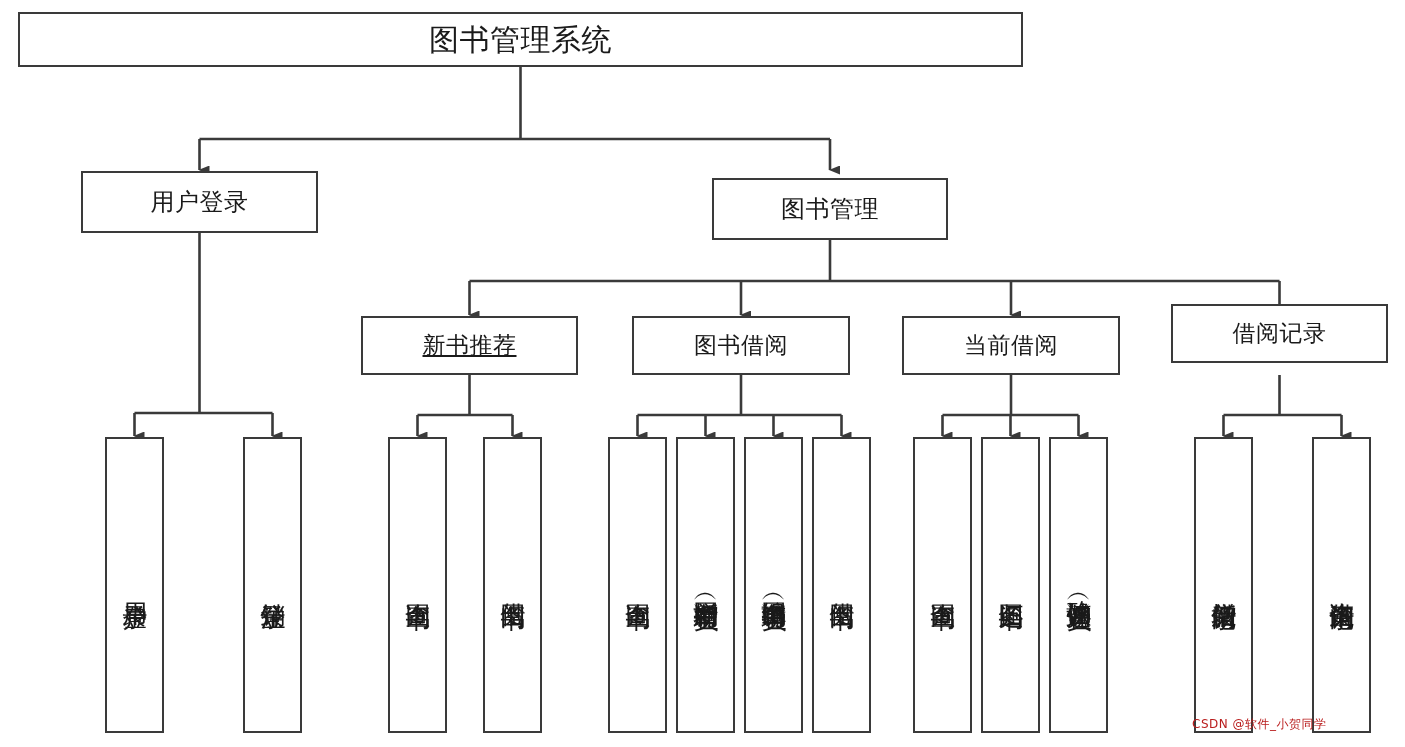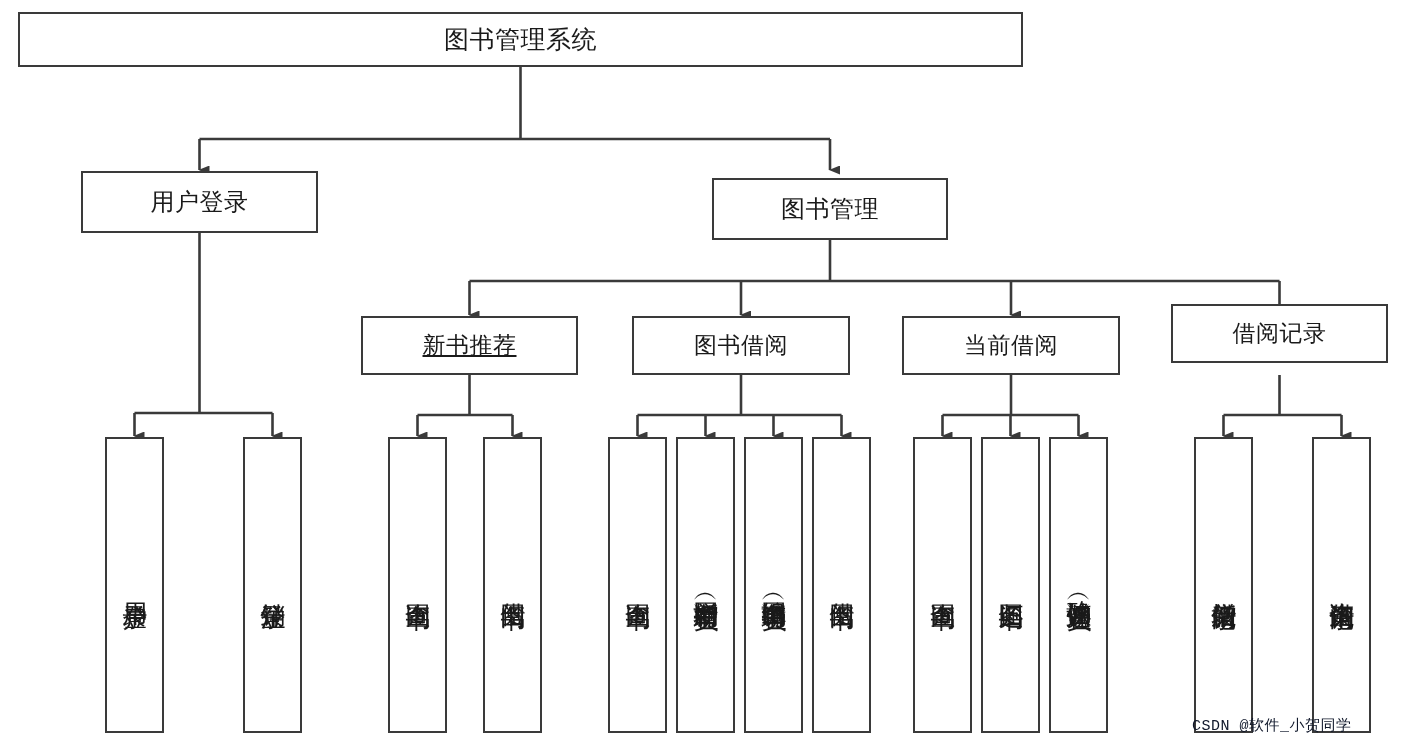--- a/index.html
+++ b/index.html
@@ -36,46 +36,45 @@
     justify-content: center;
     color: #1a1a1a;
   }
   .node .label {
     display: block;
     text-align: center;
     line-height: 1.18;
     letter-spacing: 0.5px;
   }
   .node-root .label {
-    font-size: 25px;
+    font-size: 30px;
   }
   .node-l1 .label {
     font-size: 24px;
   }
   .node-l2 .label {
     font-size: 23px;
   }
   .node-leaf {
     border-width: 2.5px;
   }
   .node-leaf .label {
     writing-mode: vertical-rl;
     text-orientation: upright;
     font-size: 25px;
     line-height: 1.12;
     letter-spacing: 1px;
     white-space: nowrap;
   }
   .watermark {
     position: absolute;
-    font-size: 15px;
-    color: #0f172a;
+    font-size: 12px;
+    color: #b91c1c;
     white-space: nowrap;
     letter-spacing: 0.5px;
-    font-family: Liberation Mono, monospace;
   }
 </style>
 </head>
 <body>
 
 <div id="diagram-root">
 
   <svg id="edge-layer" viewBox="0 0 1405 747" width="1405" height="747" xmlns="http://www.w3.org/2000/svg">
     <defs>
       <marker id="arrowhead" markerWidth="9" markerHeight="11" refX="4.5" refY="10" orient="auto" markerUnits="userSpaceOnUse">

